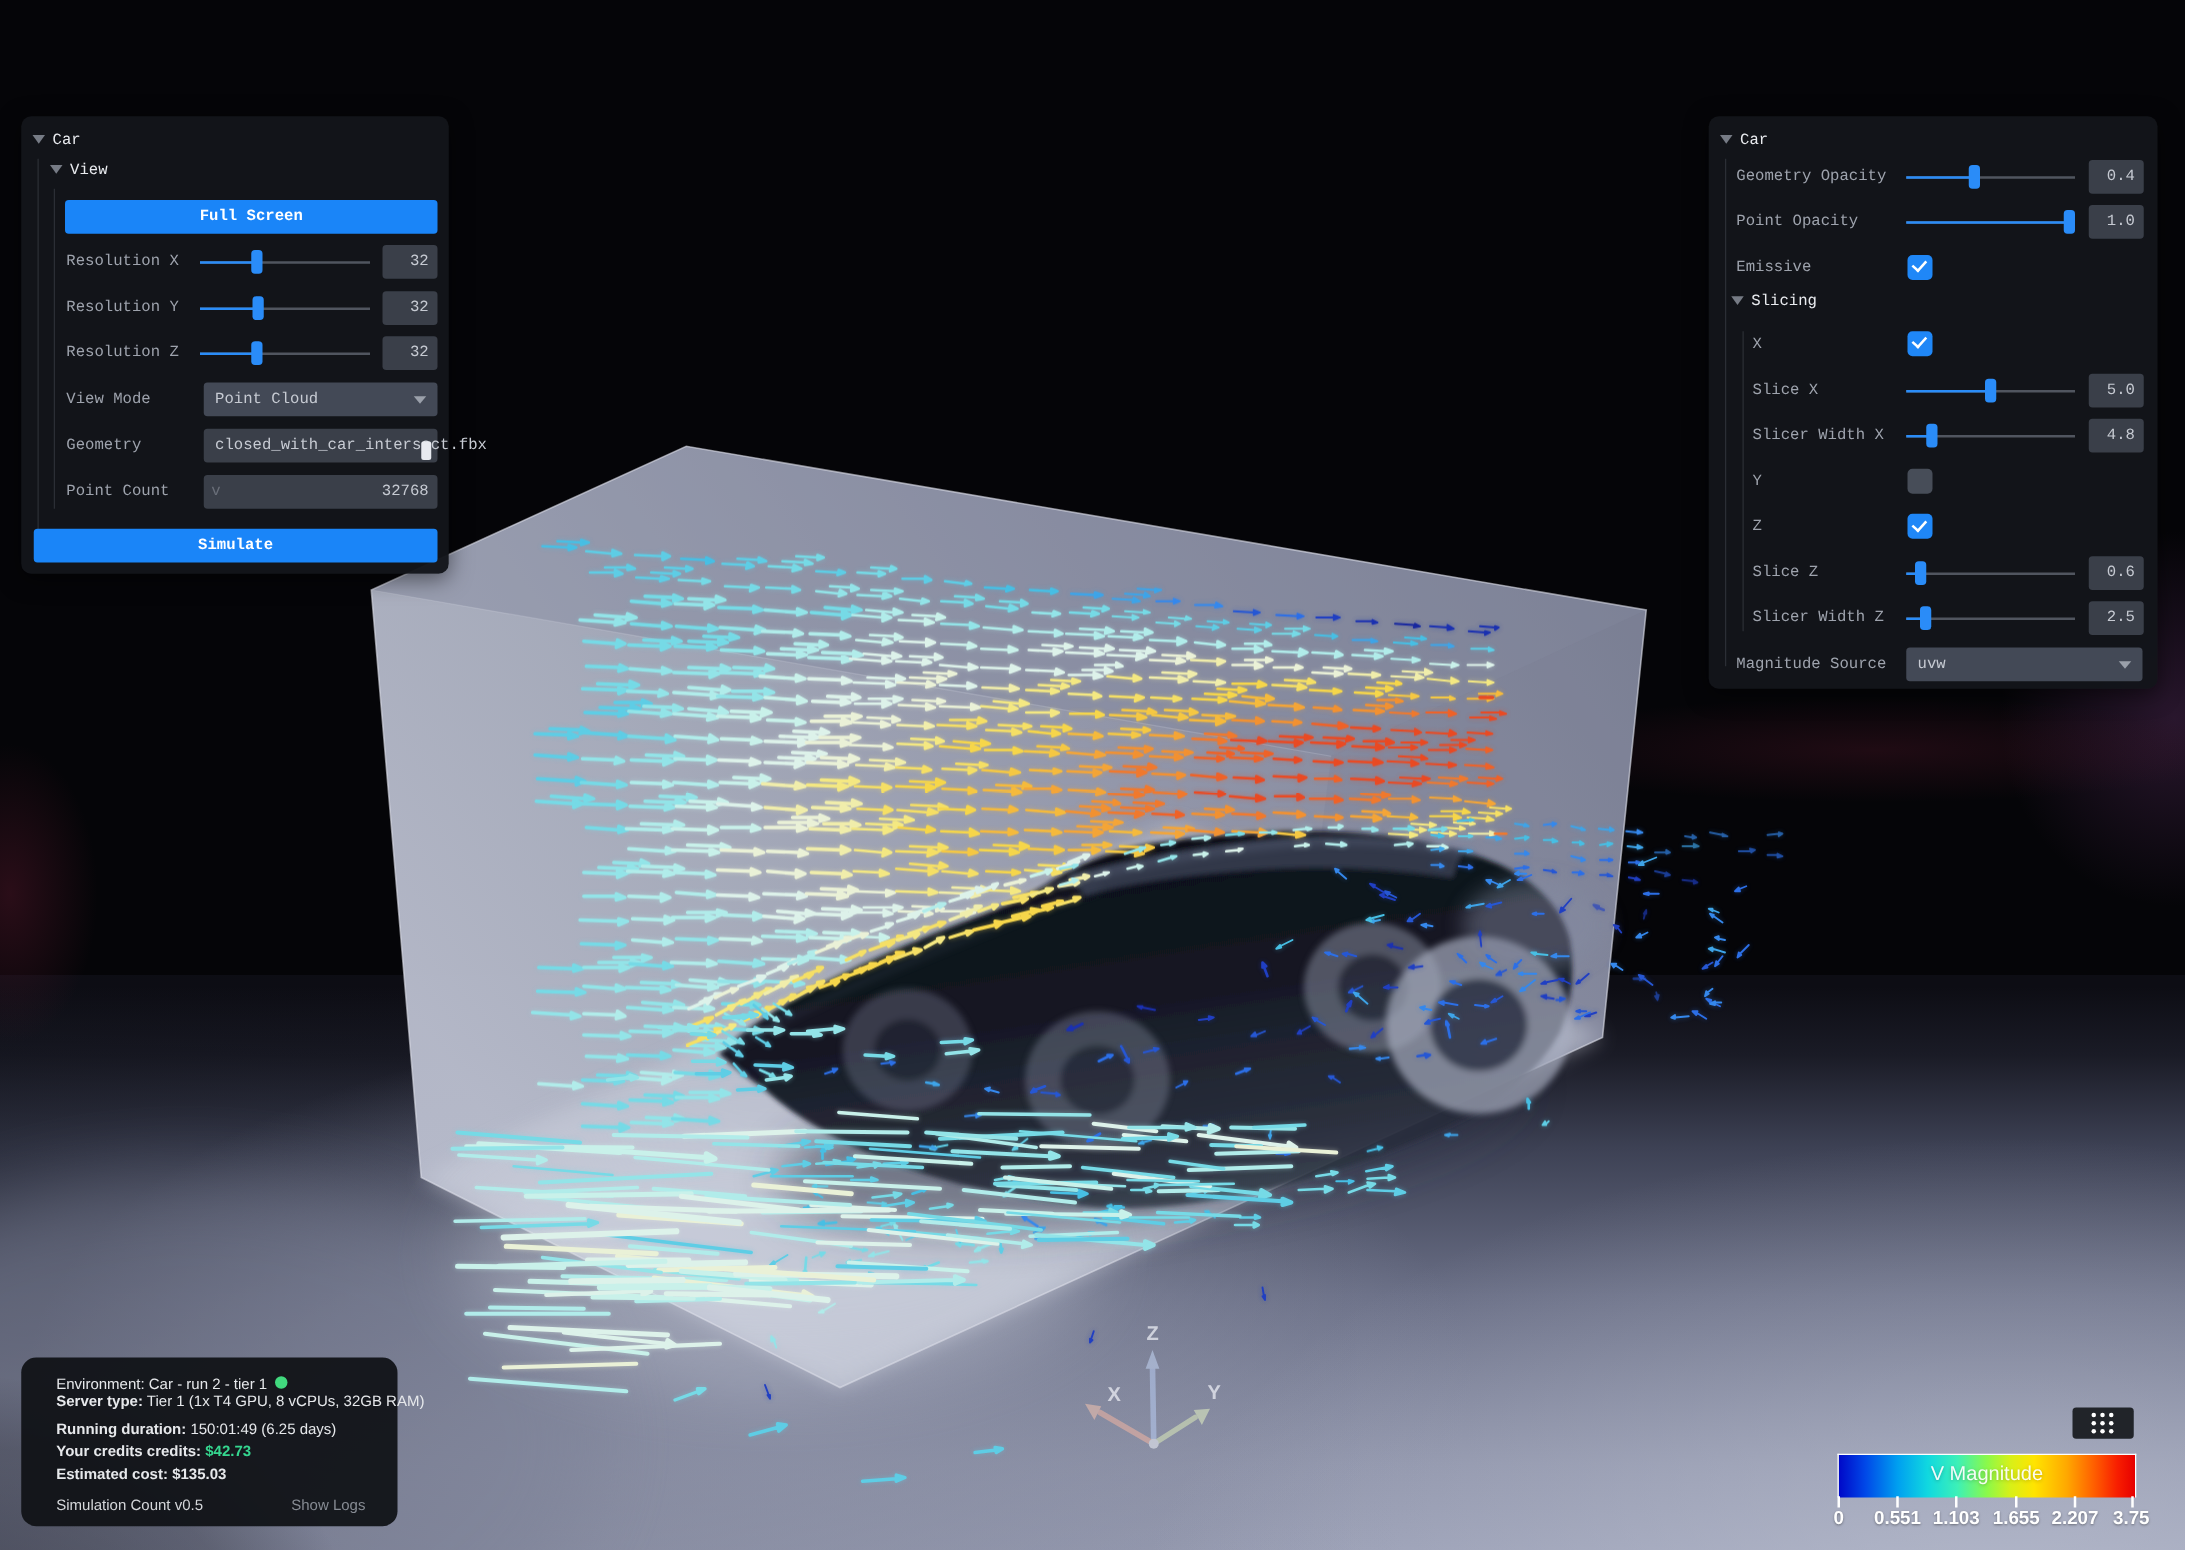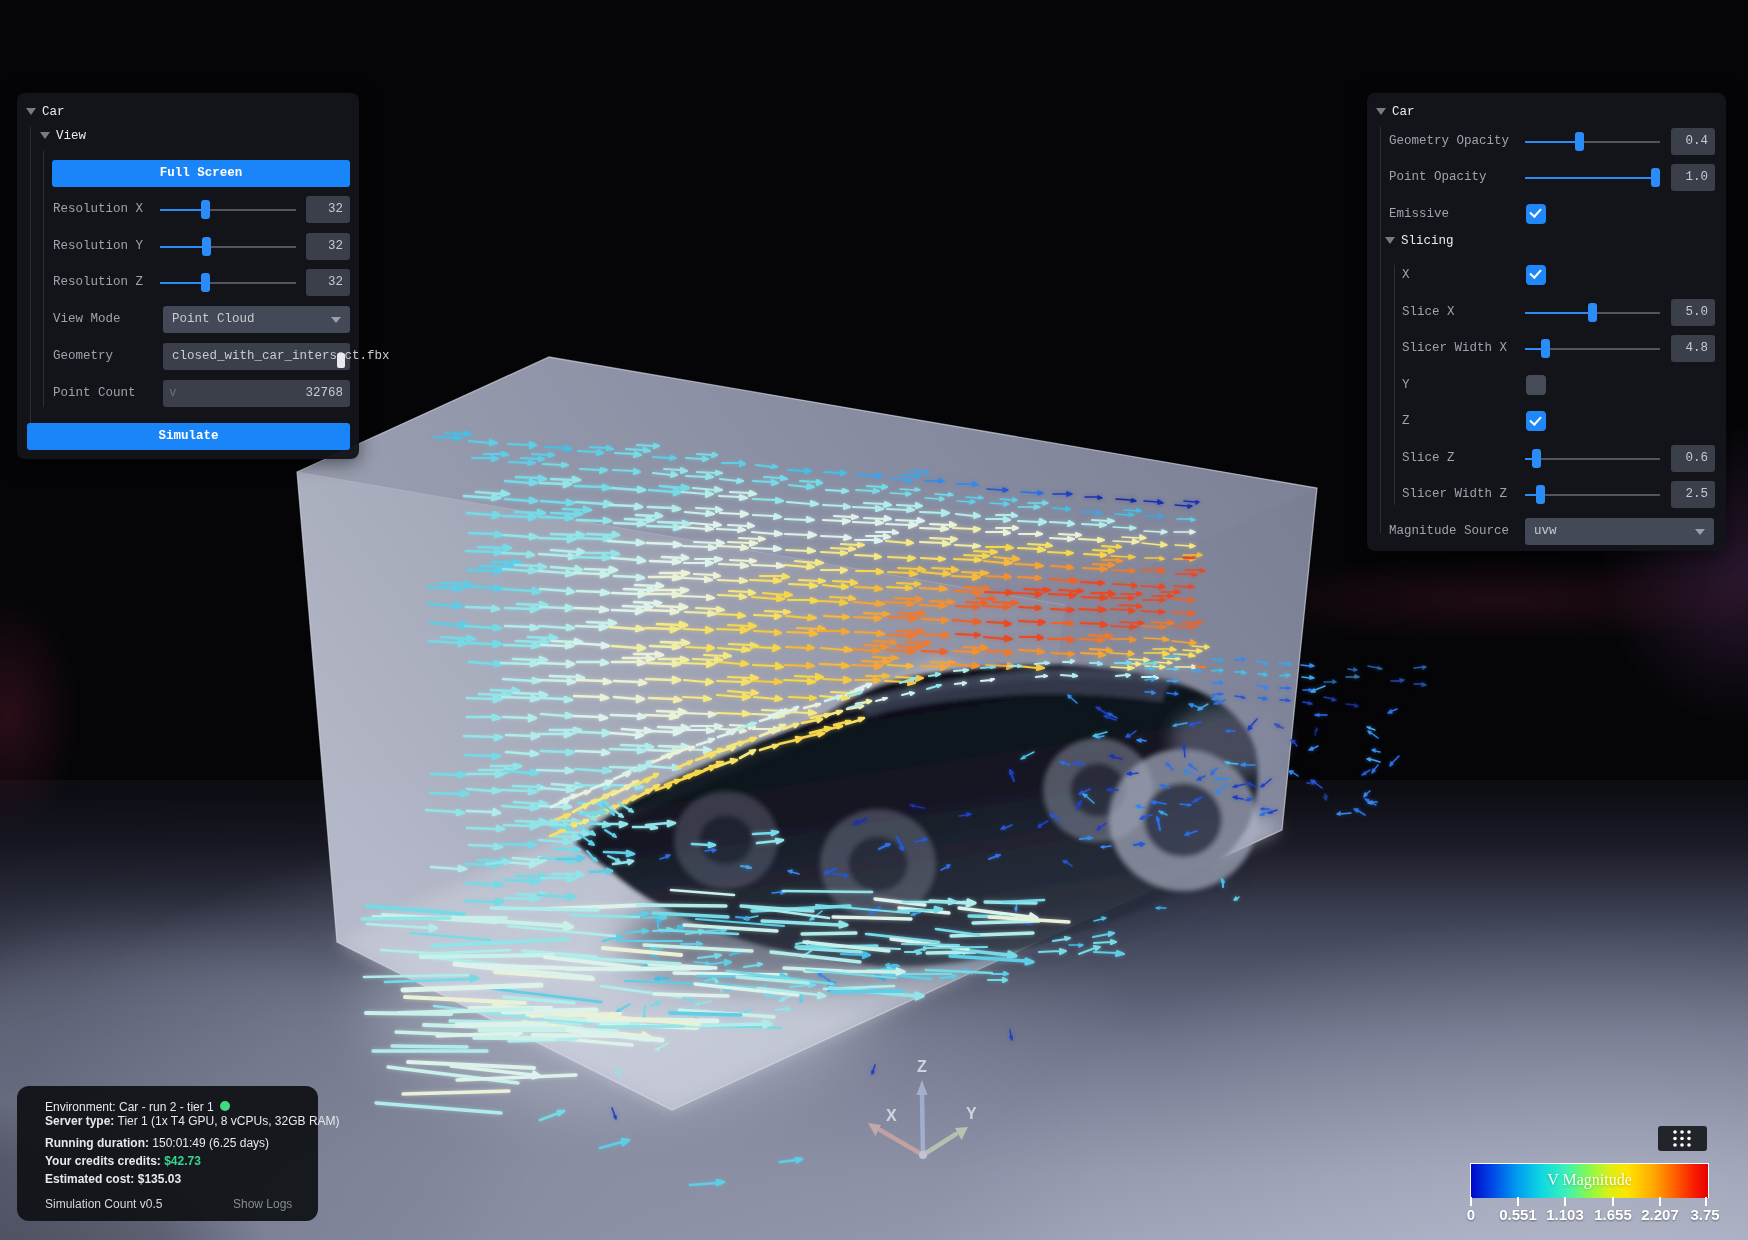--- a/index.html
+++ b/index.html
@@ -22,21 +22,21 @@
 .chk.on:after{content:"";position:absolute;left:6px;top:2.5px;width:5px;height:9px;border:solid #fff;border-width:0 2.5px 2.5px 0;transform:rotate(42deg)}
 .btn{position:absolute;background:#1a85f8;border-radius:3px;color:#fff;font-weight:bold;text-align:center;height:27px;line-height:27px}
 .guide{position:absolute;width:1px;background:#2b2e35}
 #info{position:absolute;left:17px;top:1086px;width:301px;height:135px;background:rgba(16,18,22,0.94);border-radius:12px;font-family:Liberation Sans, sans-serif;font-size:12px;color:#e6e8eb}
 #info .ln{position:absolute;left:28px;white-space:nowrap}
 #info b{font-weight:bold}
 .green{color:#35d68f;font-weight:bold}
 #legend{position:absolute;left:1470px;top:1163px;width:237px;height:34px;
  background:linear-gradient(90deg,#0008c8 0%,#0048e8 9%,#00a0f0 20%,#10d8e0 30%,#3cf0b8 40%,#8af94a 50%,#d8f018 58%,#ffe400 66%,#ffa800 77%,#ff6000 86%,#f81e00 94%,#e60000 100%);
  border-left:1.5px solid #fff;border-top:1.5px solid #fff;border-right:1.5px solid #fff}
-#legend .cap{position:absolute;width:100%;text-align:center;top:7px;font-family:Liberation Serif, serif;font-size:16px;color:rgba(255,255,255,0.93);text-shadow:0 1px 3px rgba(0,0,0,0.25)}
+#legend .cap{position:absolute;width:100%;text-align:center;top:7px;font-family:Liberation Sans, sans-serif;font-size:16px;color:rgba(255,255,255,0.93);text-shadow:0 1px 3px rgba(0,0,0,0.25)}
 .tick{position:absolute;width:2px;height:9px;background:#fff;top:1197px}
 .tlab{position:absolute;top:1206px;font-family:"Liberation Sans",sans-serif;font-size:15px;font-weight:bold;color:#fff;text-align:center;width:70px;margin-left:-35px;text-shadow:0 1px 2px rgba(0,0,0,0.4)}
 #gridbtn{position:absolute;left:1658px;top:1126px;width:49px;height:25px;background:rgba(26,29,34,0.95);border-radius:3px}
 </style></head>
 <body>
 <div id="stage">
 <svg id="scene" width="1748" height="1240" viewBox="0 0 1748 1240">
 <defs>
 <linearGradient id="floorV" x1="0" y1="790" x2="0" y2="1240" gradientUnits="userSpaceOnUse">
  <stop offset="0" stop-color="#0d0d14"></stop>

